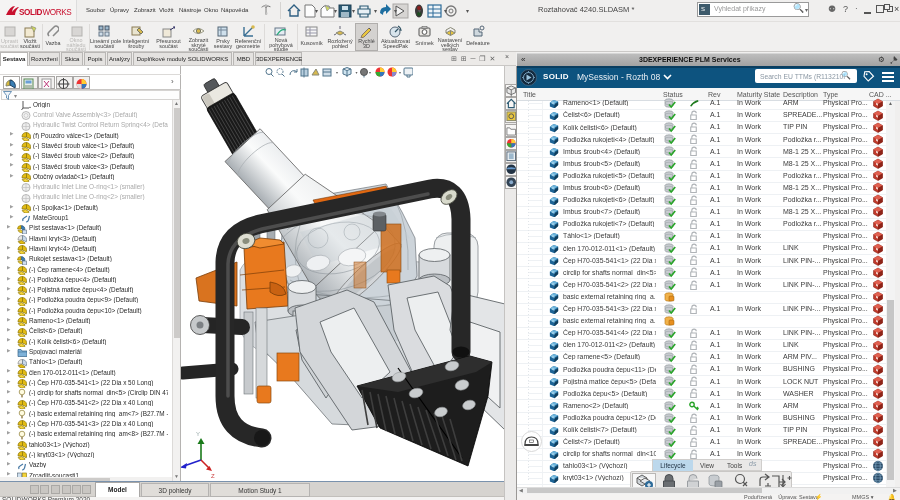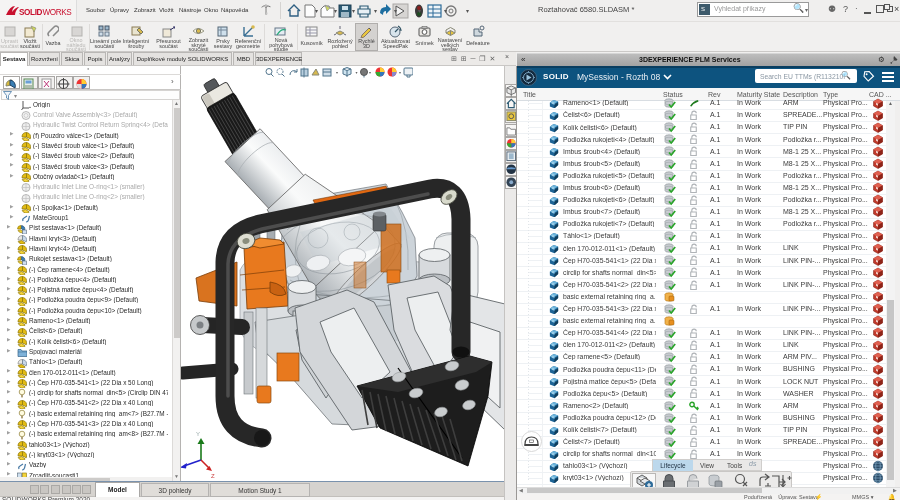--- a/index.html
+++ b/index.html
@@ -45,21 +45,21 @@
     <circle cx="166" cy="8" r="2" fill="none" stroke="#777" stroke-width="1"></circle>
 </svg>
 <div class="tx" style="left:315px;top:7px;font-size:6px;color:#555;">▾</div>
 <div class="tx" style="left:334px;top:7px;font-size:6px;color:#555;">▾</div>
 <div class="tx" style="left:352px;top:7px;font-size:6px;color:#555;">▾</div>
 <div class="tx" style="left:374px;top:7px;font-size:6px;color:#555;">▾</div>
 <div class="tx" style="left:394px;top:7px;font-size:6px;color:#555;">▾</div>
 <div class="tx" style="left:418px;top:7px;font-size:6px;color:#555;">▾</div>
 <div class="tx" style="left:444px;top:7px;font-size:6px;color:#555;">▾</div>
 <div class="tx" style="left:466px;top:7px;font-size:6px;color:#555;">▾</div>
-<div class="tx" style="left:538px;top:5px;font-size:7.5px;color:#444;">Roztahovač 6580.SLDASM *</div>
+<div class="tx" style="left:538px;top:5px;font-size:7.5px;color:#444;">Roztahovač 4240.SLDASM *</div>
 <div class="abs" style="left:697px;top:2px;width:112px;height:15px;background:#fff;border:1px solid #9a9a9a;"></div>
 <div class="abs" style="left:699px;top:4px;width:11px;height:11px;background:#3d5a6b;"></div>
 <div class="tx" style="left:701px;top:6px;font-size:6px;color:#fff;">S</div>
 <div class="tx" style="left:714px;top:5px;font-size:7px;color:#999;">Vyhledat příkazy</div>
 <div class="tx" style="left:793px;top:3px;font-size:9px;color:#777;">🔍</div>
 <div class="tx" style="left:805px;top:6px;font-size:6px;color:#666;">▾</div>
 <div class="tx" style="left:828px;top:4px;font-size:9px;color:#666;">⚉</div>
 <div class="tx" style="left:843px;top:4px;font-size:9px;color:#555;">?</div>
 <div class="tx" style="left:855px;top:4px;font-size:8px;color:#555;">·</div>
 <div class="abs" style="left:864px;top:12px;width:7px;height:2px;background:#555;"></div>

